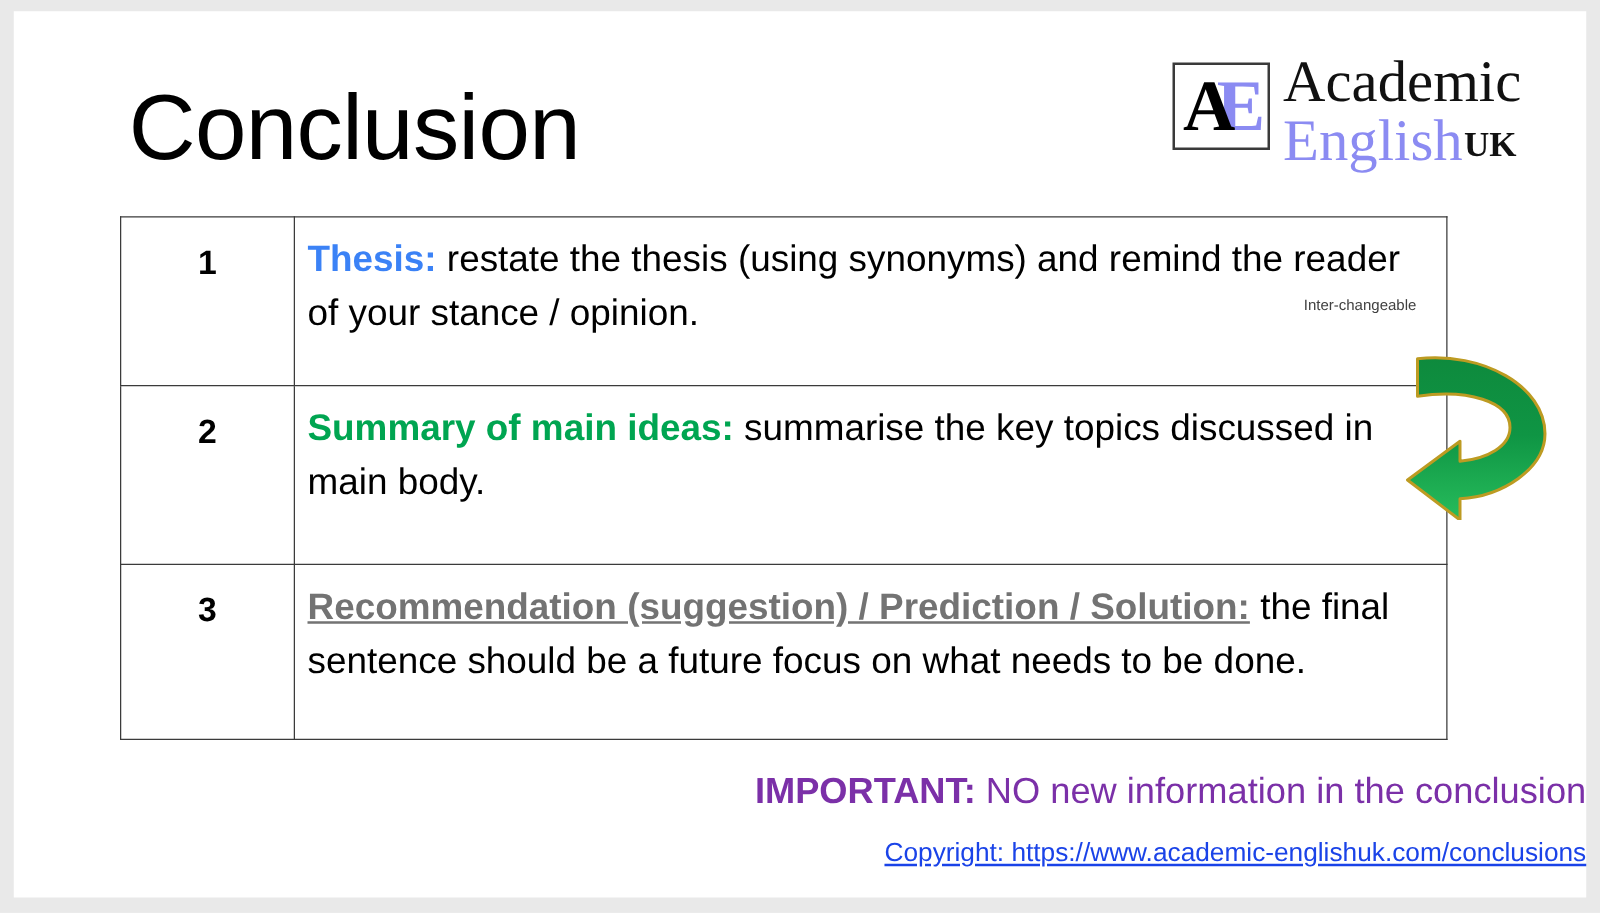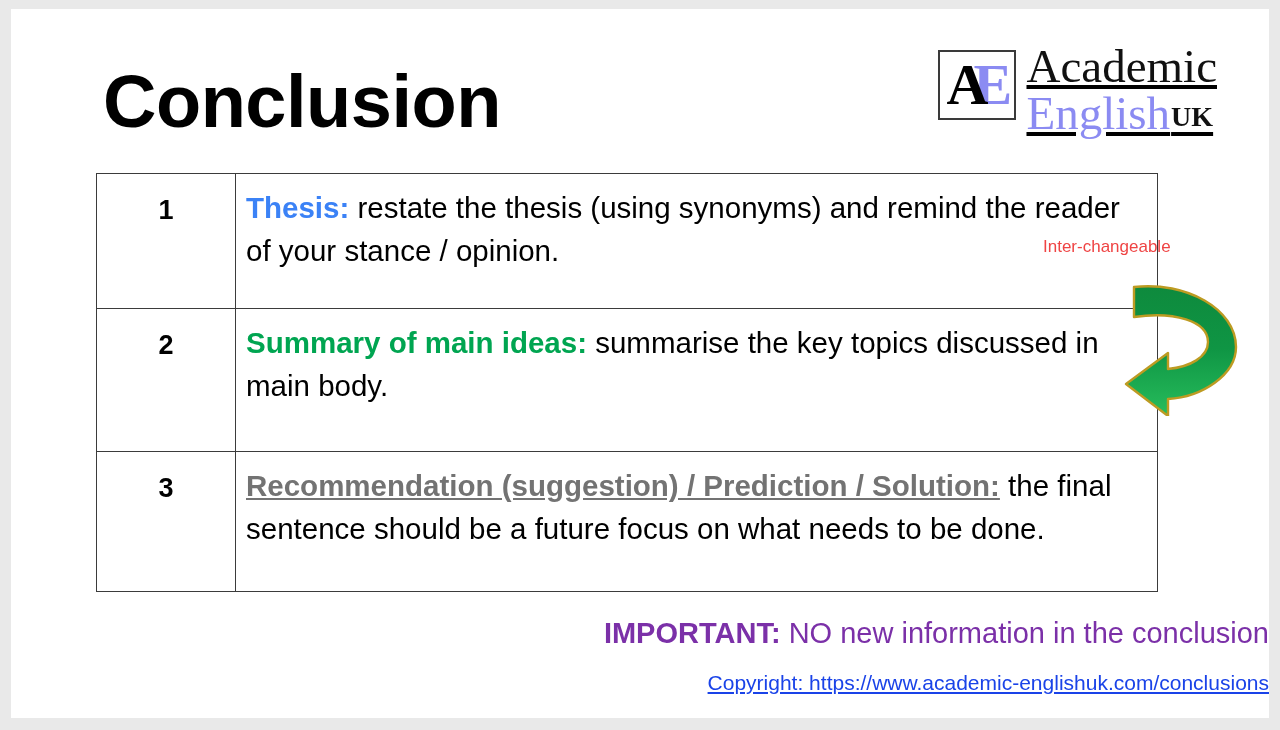--- a/index.html
+++ b/index.html
@@ -29,21 +29,21 @@
     overflow: visible;
   }
 
   
   .slide-title {
     position: absolute;
     left: 92px;
     top: 56px;
     font-size: 74px;
     line-height: 1.0;
-    font-weight: 700;
+    font-weight: 400;
     letter-spacing: -0.5px;
     color: #000000;
     white-space: nowrap;
   }
 
   
   .logo {
     position: absolute;
     right: 52px;
     top: 41px;
@@ -64,21 +64,21 @@
     position: absolute;
     font-family: "Liberation Serif", serif;
     font-weight: 700;
     font-size: 58px;
     line-height: 62px;
     top: 2px;
   }
   .logo-mark .mark-a { left: 6px;  color: #000000; z-index: 2; }
   .logo-mark .mark-e { left: 33px; color: #8b8bf2; z-index: 1; }
 
-  .logo-word { position: relative; top: -6px; text-decoration: underline; }
+  .logo-word { position: relative; top: -6px; }
   .logo-line1 {
     font-family: "Liberation Serif", serif;
     font-size: 47px;
     line-height: 44px;
     color: #111111;
     letter-spacing: 0px;
   }
   .logo-line2 {
     font-family: "Liberation Serif", serif;
     font-size: 47px;
@@ -133,22 +133,22 @@
   .lbl { font-weight: bold; }
   .lbl-thesis   { color: #3b82f6; }
   .lbl-summary  { color: #00a551; }
   .lbl-recommend{ color: #737373; text-decoration: underline; }
 
   
   .interchangeable {
     position: absolute;
     left: 1032px;
     top: 228px;
-    font-size: 17px;
-    color: #ef4444;
+    font-size: 12px;
+    color: #404040;
     white-space: nowrap;
     z-index: 5;
   }
 
   
   .curved-arrow {
     position: absolute;
     left: 1113px;
     top: 262px;
     width: 125px;

